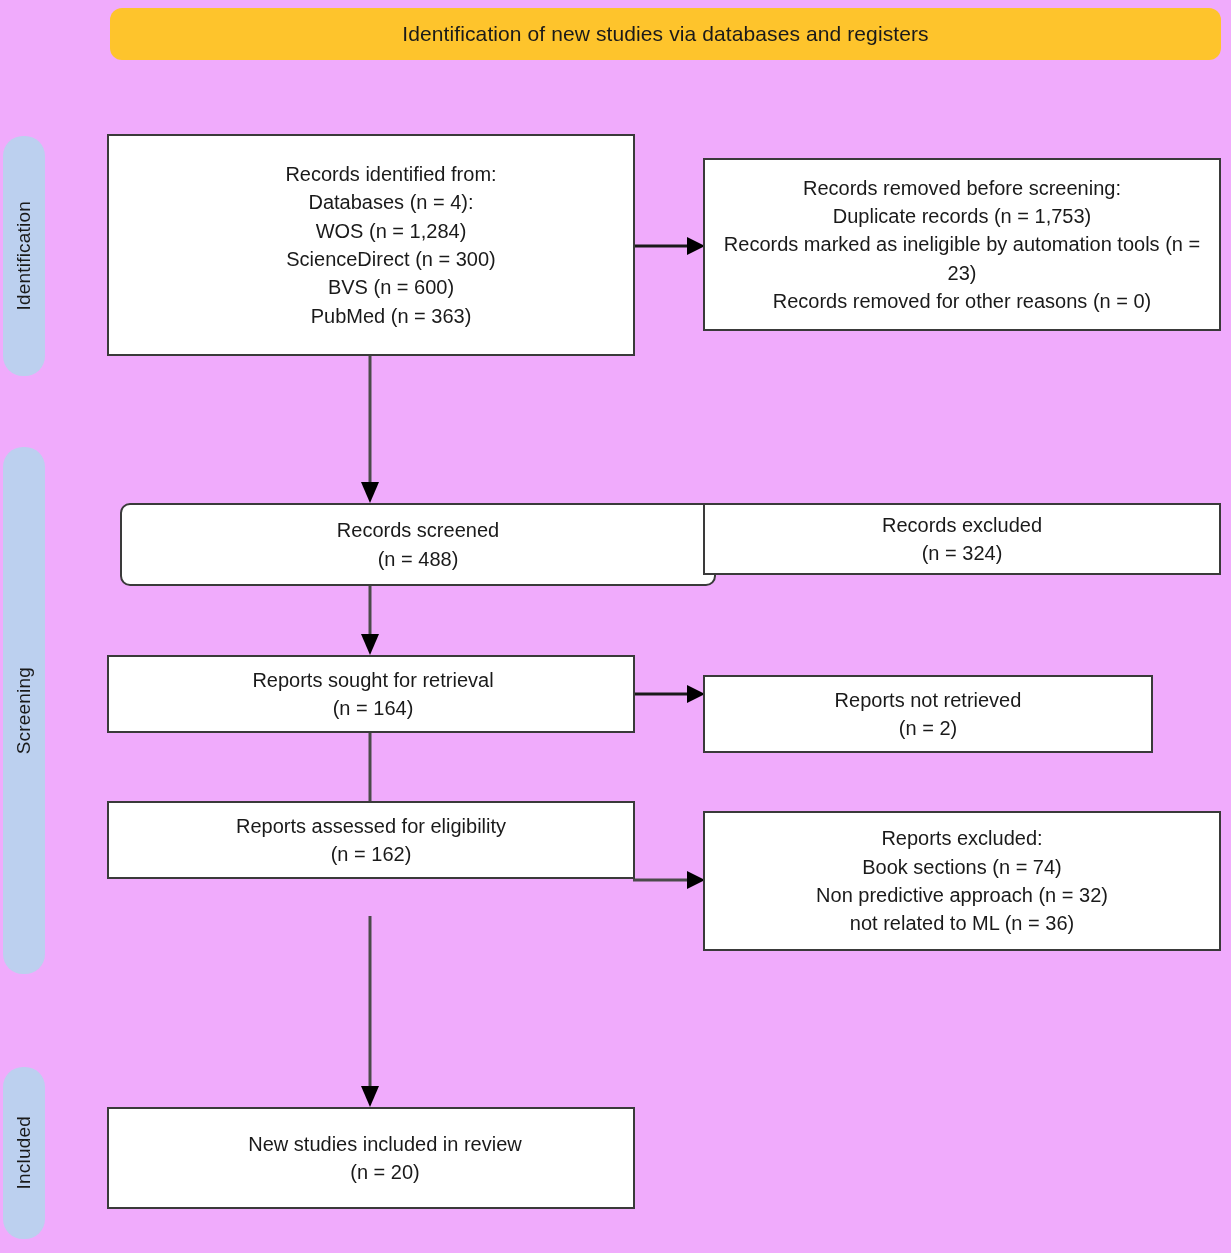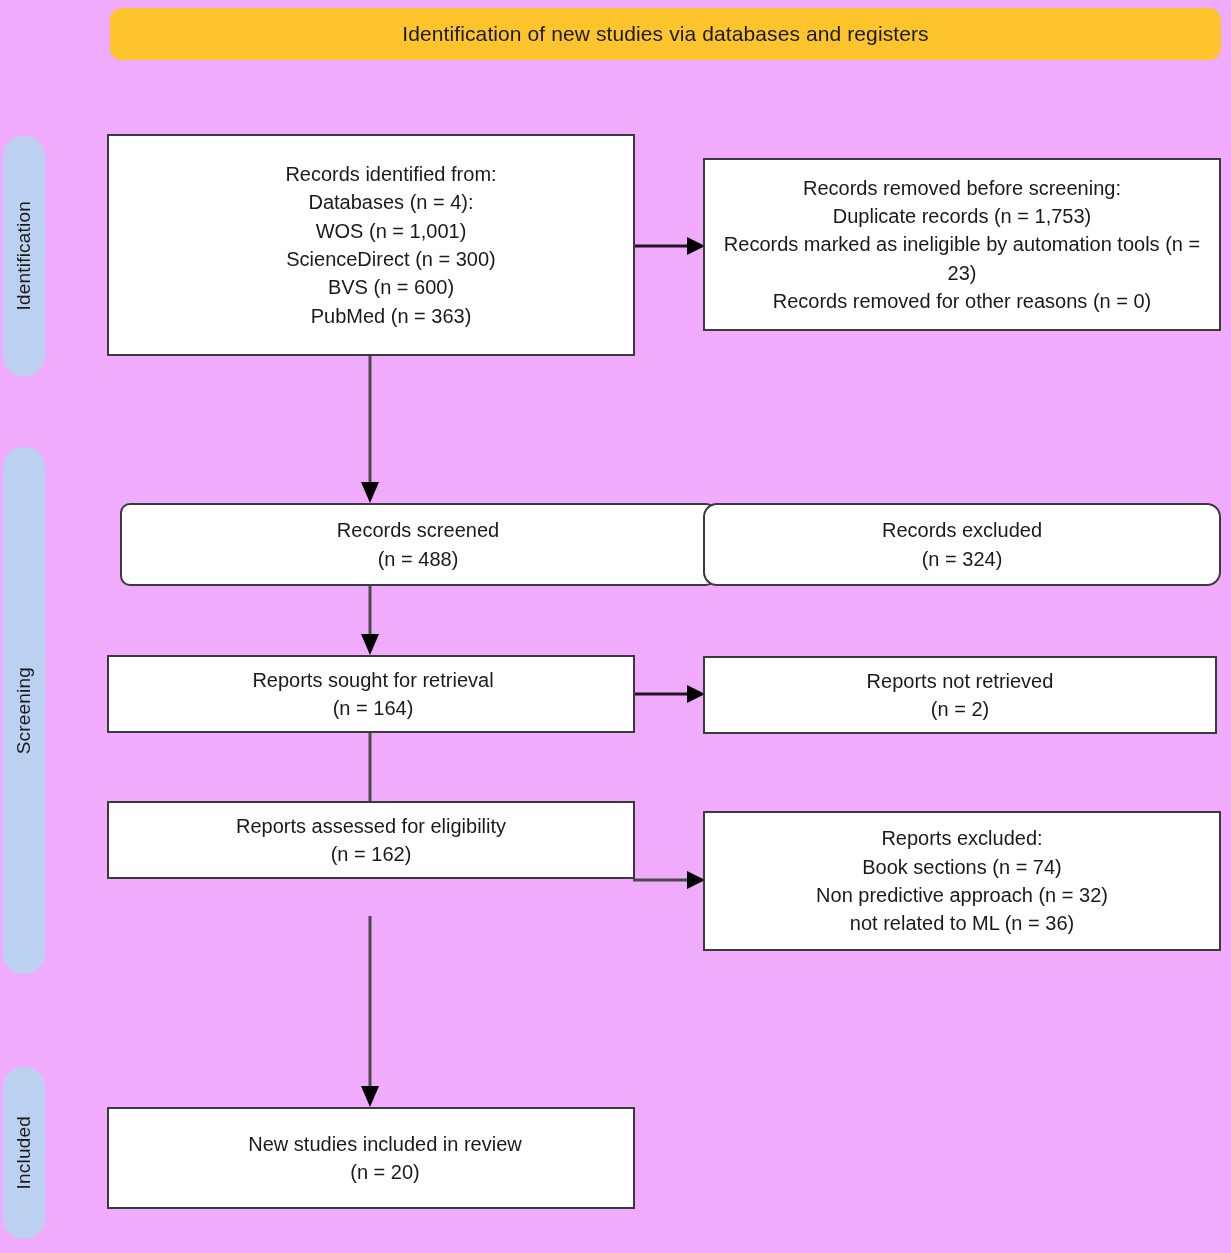--- a/index.html
+++ b/index.html
@@ -86,22 +86,22 @@
 
   
   #box-identified      { left: 107px; top: 134px;  width: 528px; height: 222px; padding-left: 48px; }
   #box-screened        { left: 120px; top: 503px;  width: 596px; height: 83px; border-radius: 10px;  }
   #box-sought          { left: 107px; top: 655px;  width: 528px; height: 78px; padding-left: 12px;  }
   #box-assessed        { left: 107px; top: 801px;  width: 528px; height: 78px;  }
   #box-included        { left: 107px; top: 1107px; width: 528px; height: 102px; padding-left: 36px; }
 
   
   #box-removed         { left: 703px; top: 158px;  width: 518px; height: 173px; }
-  #box-excluded-recs   { left: 703px; top: 503px;  width: 518px; height: 83px; border-radius: 14px;  }
-  #box-notretrieved    { left: 703px; top: 656px;  width: 514px; height: 78px;  }
+  #box-excluded-recs   { left: 703px; top: 503px;  width: 518px; height: 72px;  }
+  #box-notretrieved    { left: 703px; top: 675px;  width: 450px; height: 78px;  }
   #box-excluded-reps   { left: 703px; top: 811px;  width: 518px; height: 140px; }
 
   
   .connector {
     position: absolute;
     pointer-events: none;
   }
   .connector svg { display: block; }
 </style>
 </head>
@@ -175,21 +175,21 @@
   <div class="connector" style="left:356px; top:916px; width:28px; height:194px;">
     <svg width="28" height="194" viewBox="0 0 28 194">
       <line x1="14" y1="0" x2="14" y2="174" stroke="#4a4a4a" stroke-width="3"></line>
       <polygon points="5,170 23,170 14,191" fill="#000000"></polygon>
     </svg>
   </div>
 
   <div class="flow-box" id="box-identified">
     <span class="line">Records identified from:</span>
     <span class="line">Databases (n = 4):</span>
-    <span class="line">WOS (n = 1,001)</span>
+    <span class="line">WOS (n = 1,284)</span>
     <span class="line">ScienceDirect (n = 300)</span>
     <span class="line">BVS (n = 600)</span>
     <span class="line">PubMed (n = 363)</span>
   </div>
 
   <div class="flow-box" id="box-screened">
     <span class="line">Records screened</span>
     <span class="line">(n = 488)</span>
   </div>
 

